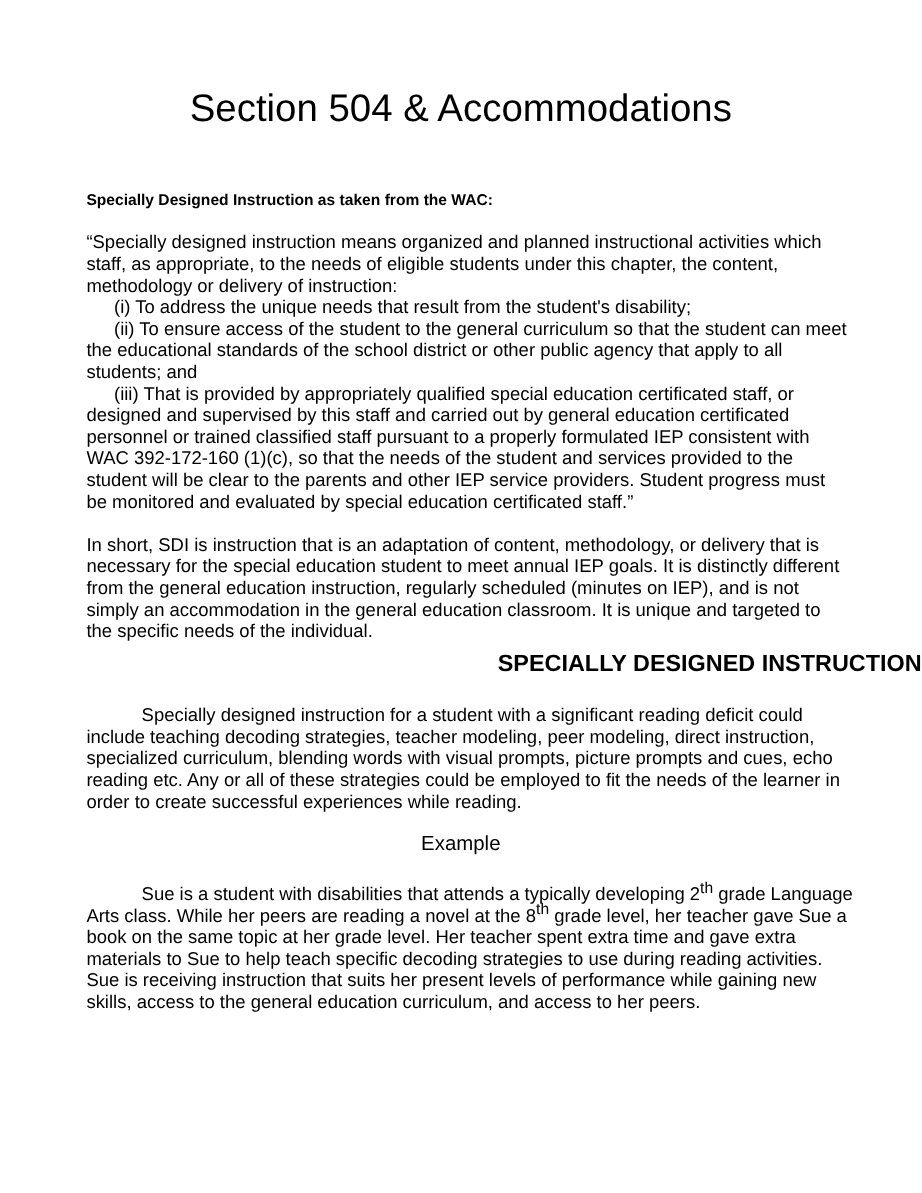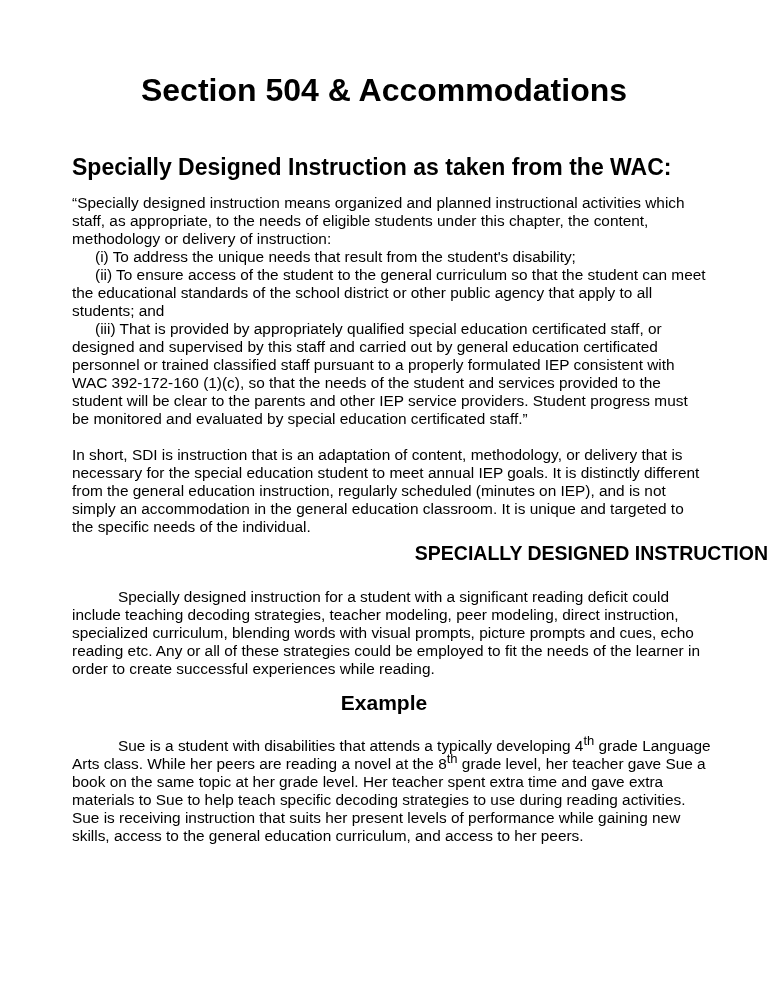--- a/index.html
+++ b/index.html
@@ -20,31 +20,31 @@
       left: 0; top: 0;
       width: 768px;
       height: 994px;
     }
     .title {
       position: absolute;
       left: 0;
       width: 768px;
       top: 70px;
       text-align: center;
-      font-weight: bold;
+      font-weight: normal;
       font-size: 32px;
       line-height: 40px;
       letter-spacing: 0px;
     }
     .sub-heading {
       position: absolute;
       left: 72px;
       top: 156px;
       font-weight: bold;
-      font-size: 23px;
+      font-size: 13px;
       line-height: 22px;
     }
     .line {
       position: absolute;
       left: 72px;
       font-size: 15.4px;
       line-height: 18px;
       white-space: nowrap;
     }
     .indent-sm { left: 95px; }
@@ -56,22 +56,22 @@
       text-align: right;
       font-weight: bold;
       font-size: 19.5px;
       line-height: 24px;
     }
     .example-heading {
       position: absolute;
       left: 0;
       width: 768px;
       text-align: center;
-      font-weight: bold;
-      font-size: 21px;
+      font-weight: normal;
+      font-size: 17px;
       line-height: 22px;
     }
     sup {
       font-size: 13px;
       line-height: 0;
       vertical-align: 6px;
     }
   </style>
 </head>
 <body>
@@ -112,21 +112,21 @@
     <div class="line indent-lg" style="top:588px">Specially designed instruction for a student with a significant reading deficit could</div>
     <div class="line" style="top:606px">include teaching decoding strategies, teacher modeling, peer modeling, direct instruction,</div>
     <div class="line" style="top:624px">specialized curriculum, blending words with visual prompts, picture prompts and cues, echo</div>
     <div class="line" style="top:642px">reading etc.  Any or all of these strategies could be employed to fit the needs of the learner in</div>
     <div class="line" style="top:660px">order to create successful experiences while reading.</div>
   </div>
 
   <div class="example-heading" style="top:692px">Example</div>
 
   <div>
-    <div class="line indent-lg" style="top:737px"><span>Sue is a student with disabilities that attends a typically developing 4</span><sup>th</sup><span> grade Language</span></div>
+    <div class="line indent-lg" style="top:737px"><span>Sue is a student with disabilities that attends a typically developing 2</span><sup>th</sup><span> grade Language</span></div>
     <div class="line" style="top:755px"><span>Arts class.  While her peers are reading a novel at the 8</span><sup>th</sup><span> grade level, her teacher gave Sue a</span></div>
     <div class="line" style="top:773px">book on the same topic at her grade level.  Her teacher spent extra time and gave extra</div>
     <div class="line" style="top:791px">materials to Sue to help teach specific decoding strategies to use during reading activities.</div>
     <div class="line" style="top:809px">Sue is receiving instruction that suits her present levels of performance while gaining new</div>
     <div class="line" style="top:827px">skills, access to the general education curriculum, and access to her peers.</div>
   </div>
 
 </div>
 
 </body></html>

